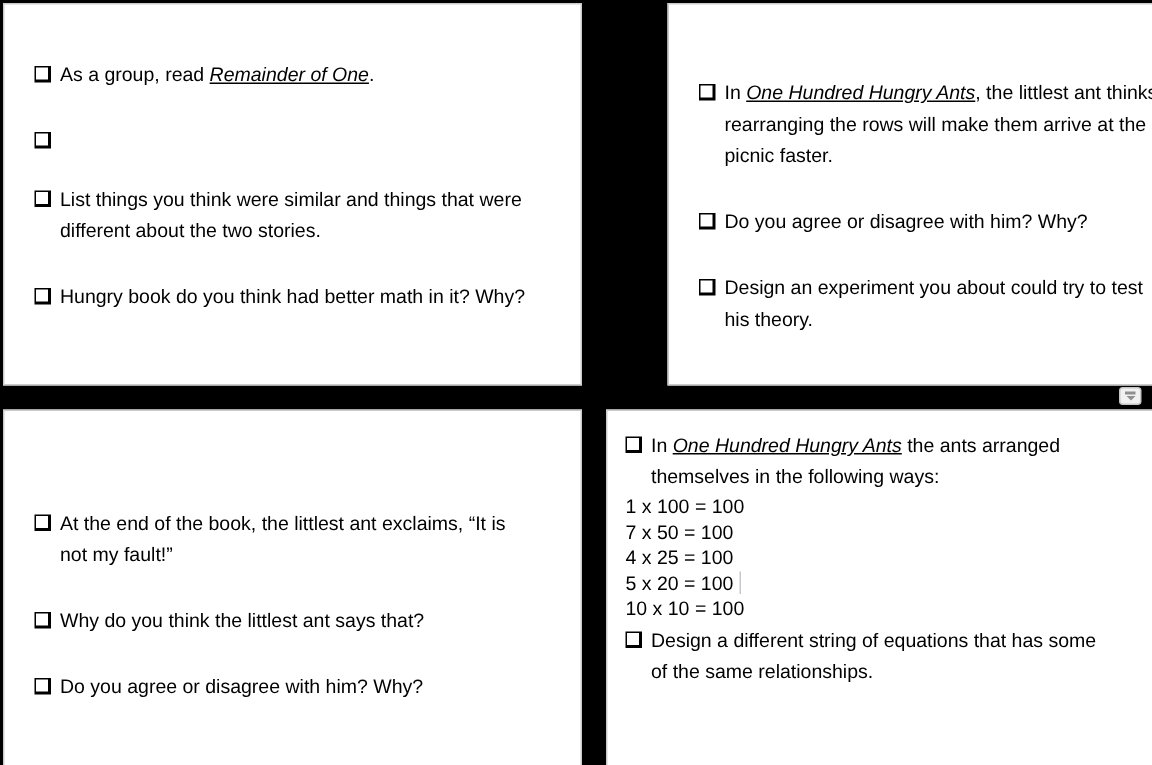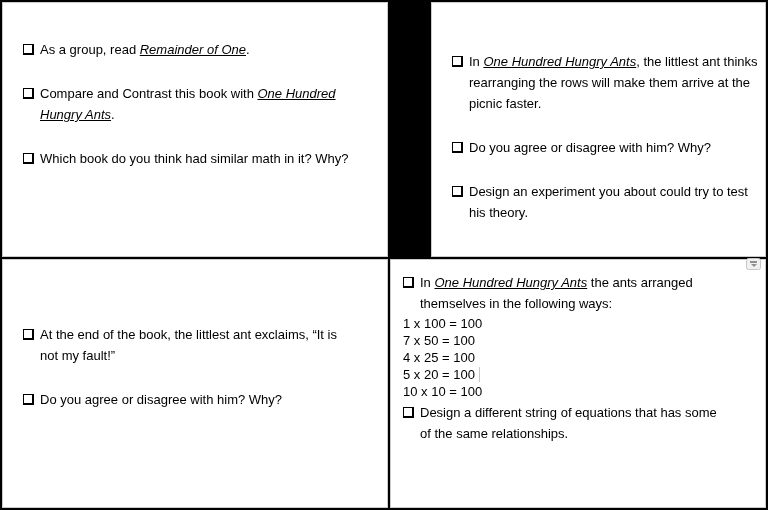--- a/index.html
+++ b/index.html
@@ -5,21 +5,21 @@
   :root{
     --page-bg:#ffffff; --border-black:#000000; --cell-hairline:#cbcbcb;
     --text:#000000; --caret:#c5c8cc; --widget-bg:#f1f1f1;
     --widget-border:#c6c6c6; --widget-glyph:#909090;
   }
   html,body{margin:0;padding:0;background:var(--page-bg);}
   .frame{
     position:relative; width:768px; height:510px; box-sizing:border-box;
     border:2px solid var(--border-black);
     display:grid; grid-template-columns:386px 376px; grid-template-rows:255px 249px;
-    gap:2px; background:var(--border-black);
+    gap:16px; background:var(--border-black);
     font-family:"Liberation Sans","DejaVu Sans",sans-serif;
     color:var(--text);
   }
   .cell{
     background:var(--page-bg); box-sizing:border-box;
     border:1px solid var(--cell-hairline);
     overflow:hidden; font-size:13px; line-height:21px;
   }
   .cell-tl{padding:36px 6px 0 20px;}
   .cell-tr{padding:48px 4px 0 20px;margin-left:41px;}
@@ -64,28 +64,33 @@
       <div class="item">
         <span class="bullet">
           <span class="box"></span>
         </span>
         <span class="text"><span>As a group, read </span><span class="title">Remainder of One</span><span>.</span></span>
       </div>
       <div class="item">
         <span class="bullet">
           <span class="box"></span>
         </span>
-        <span class="text"><span>Compare and Contrast this book with </span><span class="title">One Hundred
-Hungry Ants</span><span>.</span></span>
       </div>
       <div class="item">
         <span class="bullet">
           <span class="box"></span>
         </span>
-        <span class="text"><span>Which book do you think had similar math in it? Why?</span></span>
+        <span class="text"><span>List things you think were similar and things that were
+different about the two stories.</span></span>
+      </div>
+      <div class="item">
+        <span class="bullet">
+          <span class="box"></span>
+        </span>
+        <span class="text"><span>Hungry book do you think had better math in it? Why?</span></span>
       </div>
     </div>
   <div class="cell cell-tr">
       <div class="item">
         <span class="bullet">
           <span class="box"></span>
         </span>
         <span class="text"><span>In </span><span class="title">One Hundred Hungry Ants</span><span>, the littlest ant thinks
 rearranging the rows will make them arrive at the
 picnic faster.</span></span>
@@ -104,20 +109,26 @@
 his theory.</span></span>
       </div>
     </div>
   <div class="cell cell-bl">
       <div class="item">
         <span class="bullet">
           <span class="box"></span>
         </span>
         <span class="text"><span>At the end of the book, the littlest ant exclaims, “It is
 not my fault!”</span></span>
+      </div>
+      <div class="item">
+        <span class="bullet">
+          <span class="box"></span>
+        </span>
+        <span class="text"><span>Why do you think the littlest ant says that?</span></span>
       </div>
       <div class="item">
         <span class="bullet">
           <span class="box"></span>
         </span>
         <span class="text"><span>Do you agree or disagree with him? Why?</span></span>
       </div>
     </div>
   <div class="cell cell-br">
       <div class="item">

